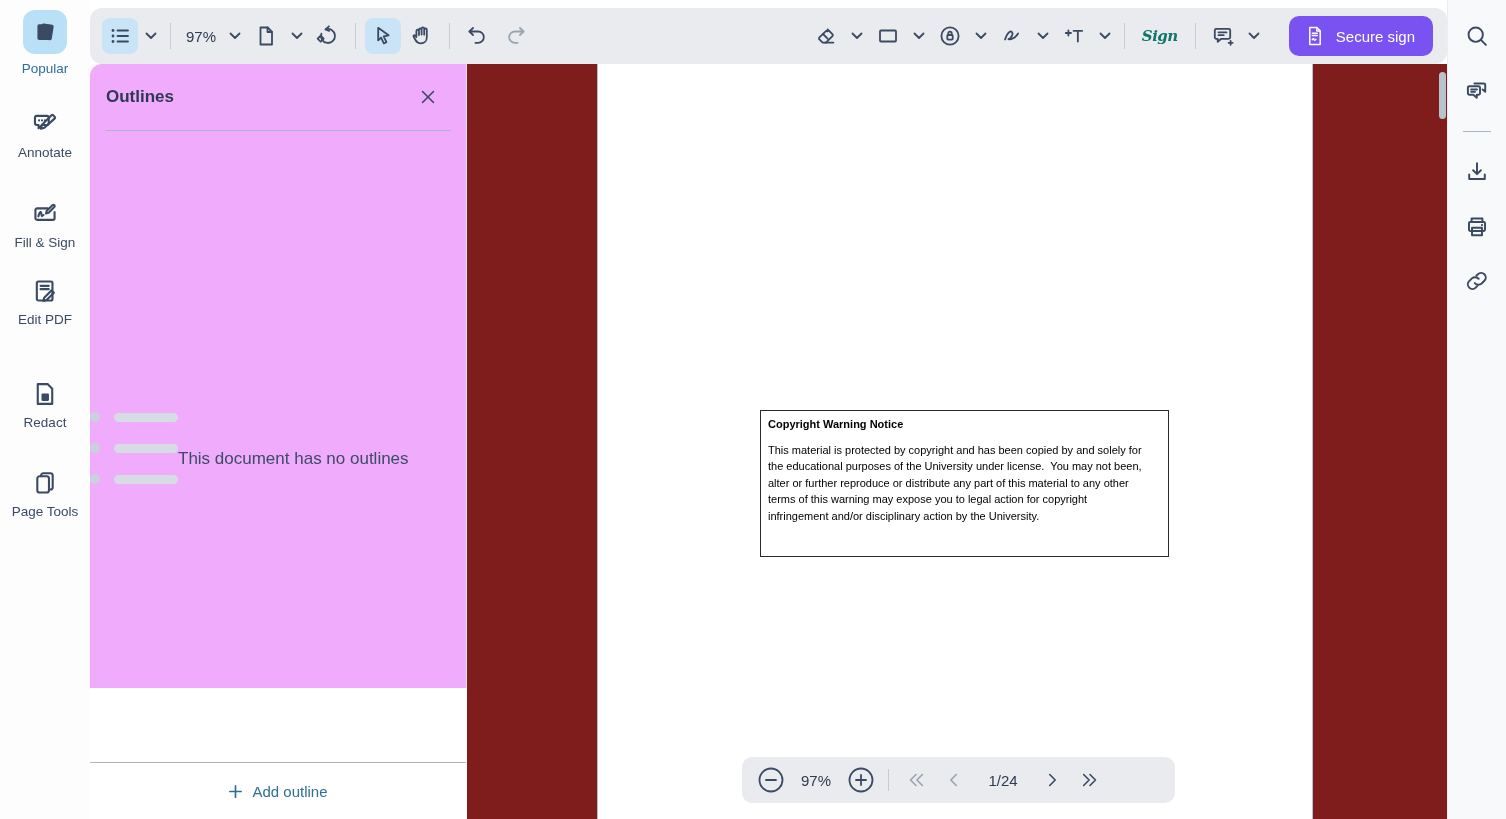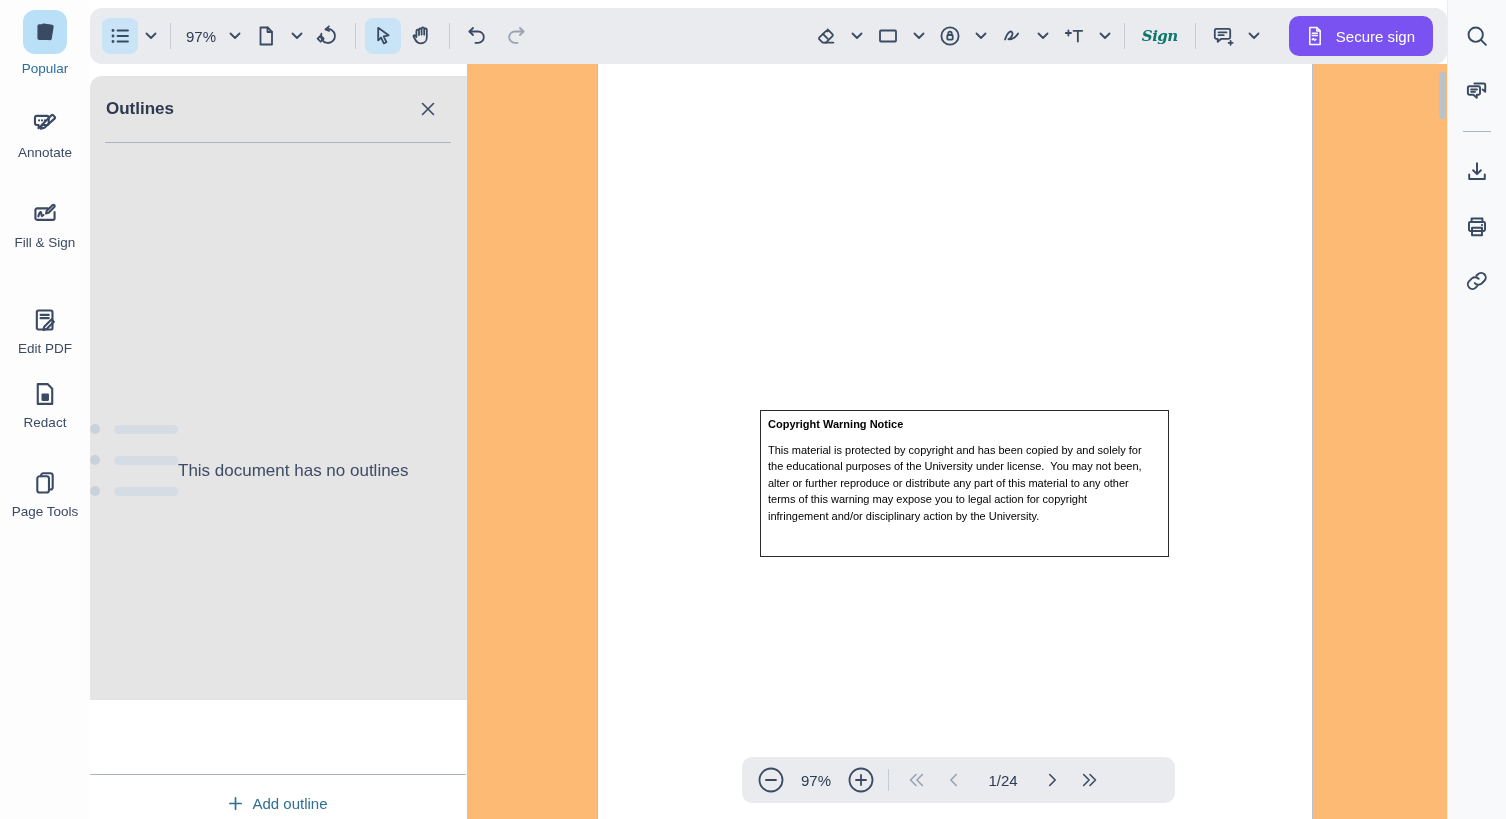--- a/index.html
+++ b/index.html
@@ -29,38 +29,38 @@
   .tb-zoom { font-size:15px; color:#2f3b52; padding:0 6px; cursor:pointer; flex:0 0 auto; }
   .disabled path { stroke:#9aa3b0; }
   .tb-spacer { flex:1 1 auto; }
   .sign-script { font-family:"DejaVu Serif", serif; font-style:italic; font-weight:700; font-size:15px;
     color:#0f766e; padding:0 8px; cursor:pointer; letter-spacing:-0.5px; flex:0 0 auto; }
   #secure-sign-btn { margin-left:22px; height:40px; border-radius:10px; background:#7a52f2; color:#fff;
     display:flex; align-items:center; gap:9px; padding:0 18px 0 14px; font-size:15px; cursor:pointer; border:none; flex:0 0 auto; }
   #secure-sign-btn svg path { stroke:#fff; stroke-width:1.5; }
 
   
-  #outlines-panel { position:absolute; left:90px; top:64px; width:377px; height:624px; background:#e5e5e5;
-    border-top-left-radius:12px; border-right:1px solid #e7e9ed; z-index:3;margin-top:12px; }
+  #outlines-panel { position:absolute; left:90px; top:64px; width:377px; height:624px; background:#f0abfc;
+    border-top-left-radius:12px; border-right:1px solid #e7e9ed; z-index:3; }
   #outlines-header { position:absolute; left:0; top:0; width:100%; height:66px; display:flex; align-items:center; padding:0 22px 0 16px; }
   #outlines-title { font-size:17px; font-weight:700; color:#2e3950; }
   #outlines-close { margin-left:auto; width:32px; height:32px; display:flex; align-items:center; justify-content:center; cursor:pointer; }
   #outlines-divider { position:absolute; left:15px; right:15px; top:66px; height:1px; background:#aab4c2; }
   #outline-empty { position:absolute; left:0; top:348px; width:100%; display:flex; flex-direction:row; align-items:center; }
   .skel-row { display:flex; align-items:center; gap:14px; margin-bottom:21px; }
   .skel-dot { width:10px; height:10px; border-radius:50%; background:#c9d1da; }
   .skel-bar { width:64px; height:9px; border-radius:4.5px; background:#d6dce3; }
   #outline-empty-text { margin-top:22px; font-size:17px; color:#3c4c66; }
   #add-outline-bar { position:absolute; left:0; right:0; top:698px; border-top:1px solid #aab4c2; height:57px;
     display:flex; align-items:center; justify-content:center; }
   #add-outline-btn { display:flex; align-items:center; gap:9px; color:#2f6f95; font-size:15px; cursor:pointer;text-align:right; }
   #add-outline-btn svg path { stroke:#2f6f95; }
 
   
-  #viewer { position:absolute; left:467px; top:64px; width:980px; height:755px; background:#fdba74; z-index:1;text-decoration:underline; }
+  #viewer { position:absolute; left:467px; top:64px; width:980px; height:755px; background:#7f1d1d; z-index:1;text-decoration:underline; }
   #pdf-page { position:absolute; left:130px; top:0; width:716px; height:755px; background:#fff;
     border-left:1px solid #b6c2d2; border-right:1px solid #b6c2d2; }
   #notice-box { position:absolute; left:162px; top:346px; width:409px; height:147px; border:1px solid #2b2b2b;
     padding:6px 12px 0 7px; color:#000; }
   #notice-title { font-size:11px; font-weight:700; line-height:14px; margin-bottom:11px; }
   .notice-line { font-size:11px; line-height:16.4px; white-space:pre; }
 
   
   #bottom-bar { position:absolute; left:275px; top:693px; width:433px; height:46px; background:#e9ebee;
     border-radius:10px; display:flex; align-items:center; padding:0 14px; gap:8px; z-index:6; }
@@ -111,21 +111,21 @@
     <span class="icon-box">
       <svg class="ic" width="28" height="28" viewBox="0 0 24 24">
         <path d="M20.2 10.4v5.2a1.4 1.4 0 0 1-1.4 1.4H5.2a1.4 1.4 0 0 1-1.4-1.4V8.6a1.4 1.4 0 0 1 1.4-1.4h9.2"></path>
         <path d="M6.3 14c.7-2.4 1.4-3.6 2-3.6.9 0 .3 3.4 1 3.4.5 0 .8-1 1.4-1"></path>
         <path d="m15.1 10.9 4.9-4.9a1.1 1.1 0 0 0-1.6-1.6l-4.9 4.9-.6 2.2z"></path>
       </svg>
     </span>
     <span class="label">Fill &amp; Sign</span>
   </div>
 
-  <div class="rail-item" style="top:306px">
+  <div class="rail-item" style="top:277px">
     <span class="icon-box">
       <svg class="ic" width="28" height="28" viewBox="0 0 24 24">
         <rect x="5" y="3.8" width="13.4" height="16.4" rx="1.4"></rect>
         <path d="M8.2 7.6h7M8.2 10.4h7"></path>
         <path d="m11.3 17.7 6.2-6.2 2.1 2.1-6.2 6.2-2.8.7z"></path>
       </svg>
     </span>
     <span class="label">Edit PDF</span>
   </div>
 

